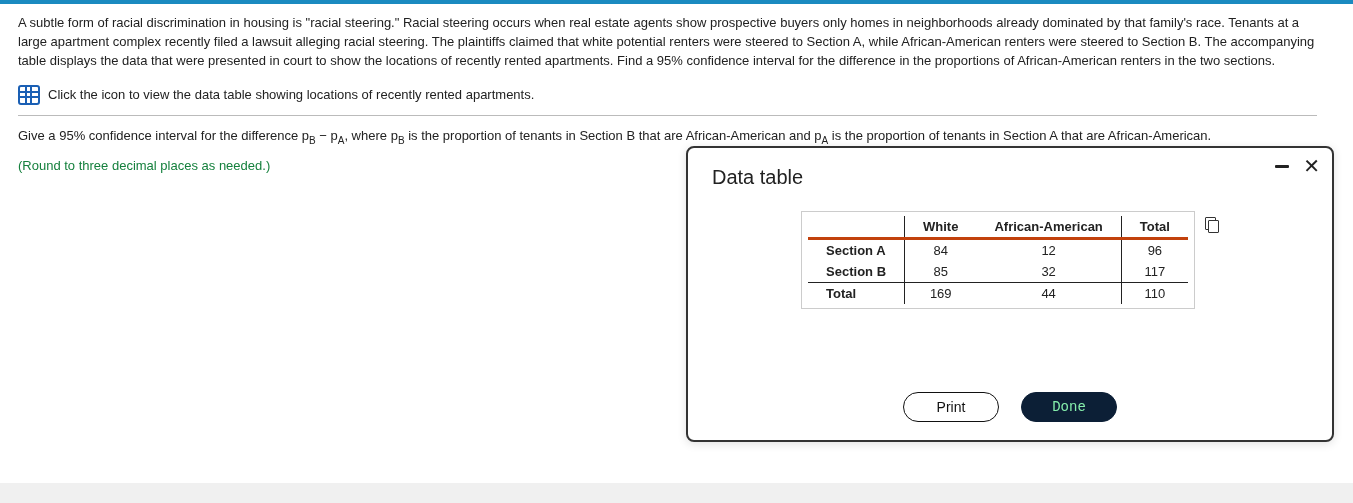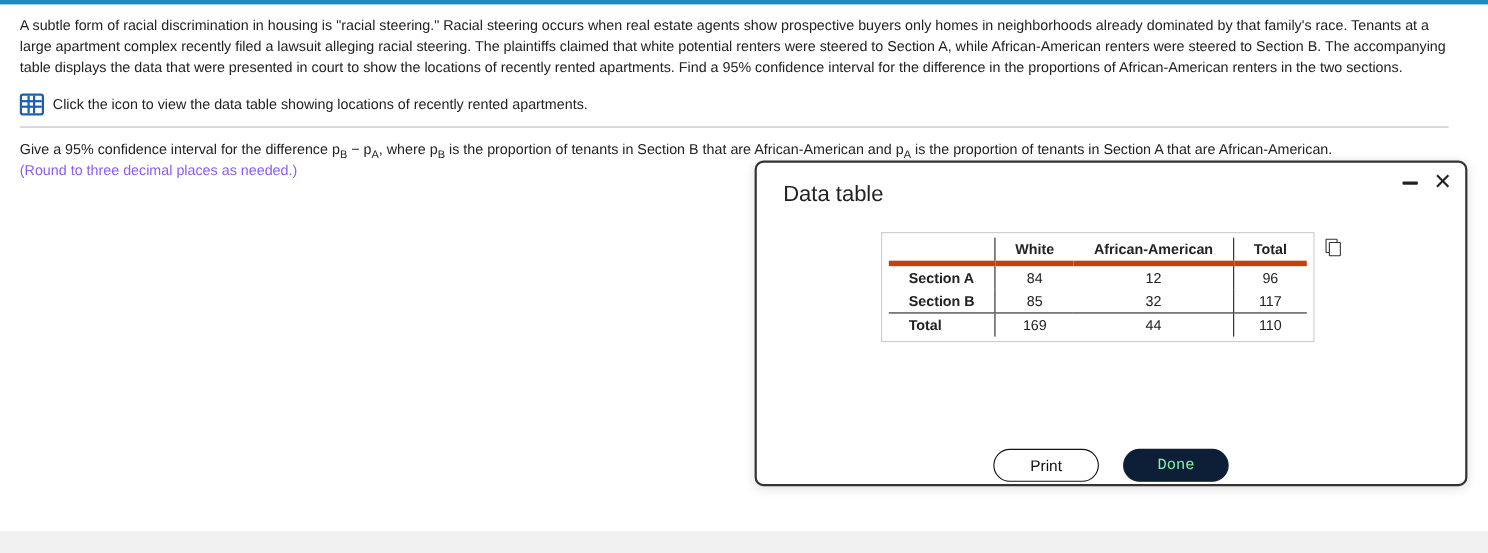--- a/index.html
+++ b/index.html
@@ -73,21 +73,21 @@
   .sub { font-size: 10px; vertical-align: sub; }
   .answer-line { margin-top: 14px; }
   .input-box {
     display: inline-block;
     width: 22px; height: 16px;
     border: 1px solid #1a5fb4;
     vertical-align: middle;
     margin: 0 1px;
     background: #fff;
   }
-  .hint { color: #8b5cf6; margin-top: 1px; }
+  .hint { color: #15803d; margin-top: 13px; }
 
   
   .modal {
     position: absolute;
     left: 686px; top: 146px;
     width: 648px; height: 296px;
     border: 2px solid #333; border-radius: 8px;
     background: #fff;
     box-shadow: 0 2px 10px rgba(0,0,0,0.12);
     padding: 18px 24px 16px 24px;
@@ -103,39 +103,39 @@
 
   .dt-wrap { display:flex; align-items:flex-start; justify-content:center; gap:10px; }
   table.dt {
     border-collapse: collapse;
     font-size: 13px;
   }
   table.dt th, table.dt td {
     padding: 3px 18px;
     text-align: center;
   }
-  table.dt th { font-weight: bold; border-bottom: 5px solid #c2410c; }
+  table.dt th { font-weight: bold; border-bottom: 3px solid #c2410c; }
   table.dt th:first-child { text-align: left; }
   table.dt td.rowhead { font-weight: bold; text-align: left; border-right: 1px solid #222; }
   table.dt th.rowhead-h { border-right: 1px solid #222; }
   table.dt tr.total td, table.dt th.total-col { }
   table.dt td.total-col, table.dt th.total-col { border-left: 1px solid #222; }
   table.dt tr.total td { border-top: 1px solid #222; }
   .dt-outer { border:1px solid #ccc; padding:4px 6px; }
   .copy-icon {
     width:14px; height:14px; position:relative; display:inline-block; margin-top:6px;
   }
   .copy-icon::before, .copy-icon::after {
     content:""; position:absolute; border:1.5px solid #333; background:#fff; border-radius:1px;
   }
   .copy-icon::before { width:9px; height:11px; left:0; top:0; }
   .copy-icon::after  { width:9px; height:11px; left:3px; top:3px; }
 
   .modal-buttons {
-    position:absolute; left:0; right:0; bottom:2px;
+    position:absolute; left:0; right:0; bottom:18px;
     display:flex; justify-content:center; gap:22px;
   }
   .btn {
     min-width: 96px; padding: 6px 22px;
     border-radius: 18px; font-size: 14px;
     text-align: center; cursor: pointer;
     border: 1.5px solid #111;
   }
   .btn-outline { background:#fff; color:#111; }
   .btn-solid   { background:#0c1f36; color:#86efac; border-color:#0c1f36;font-family:Liberation Mono, monospace; }

